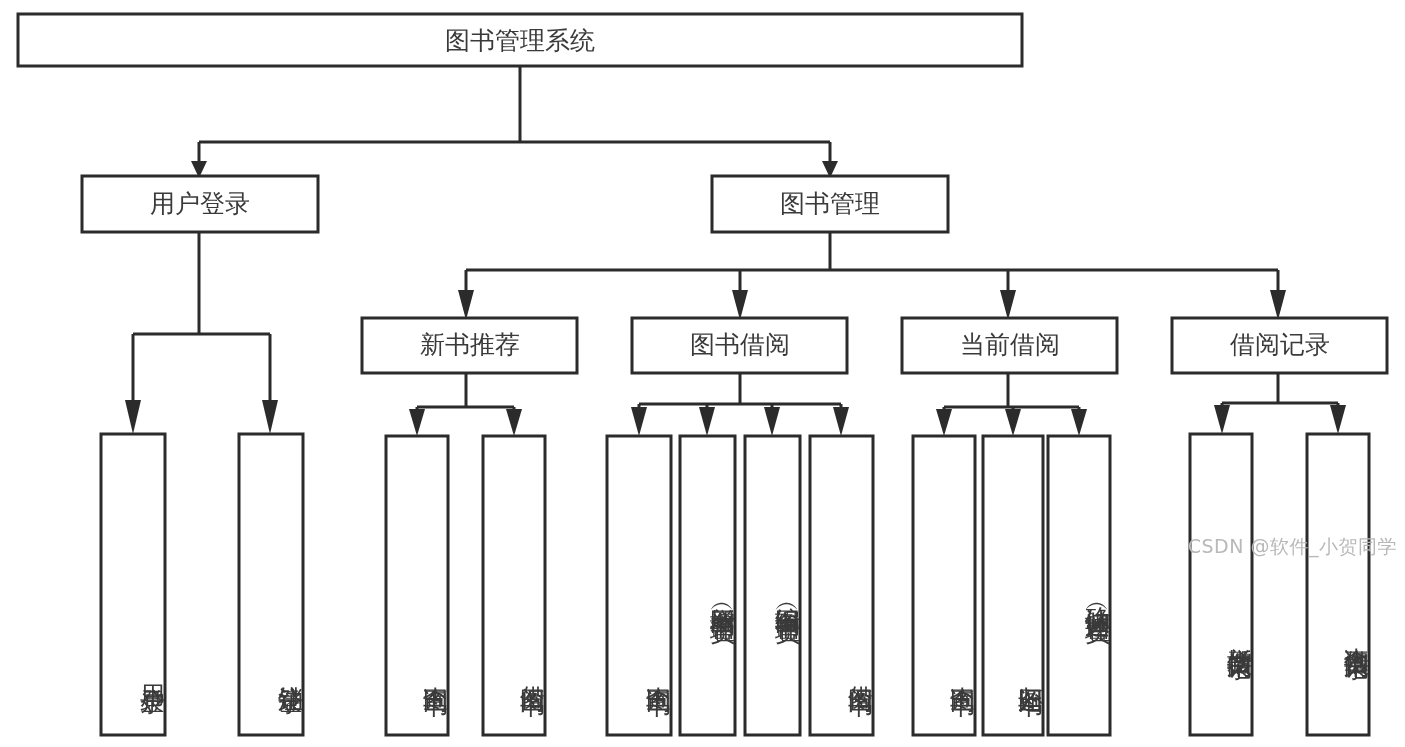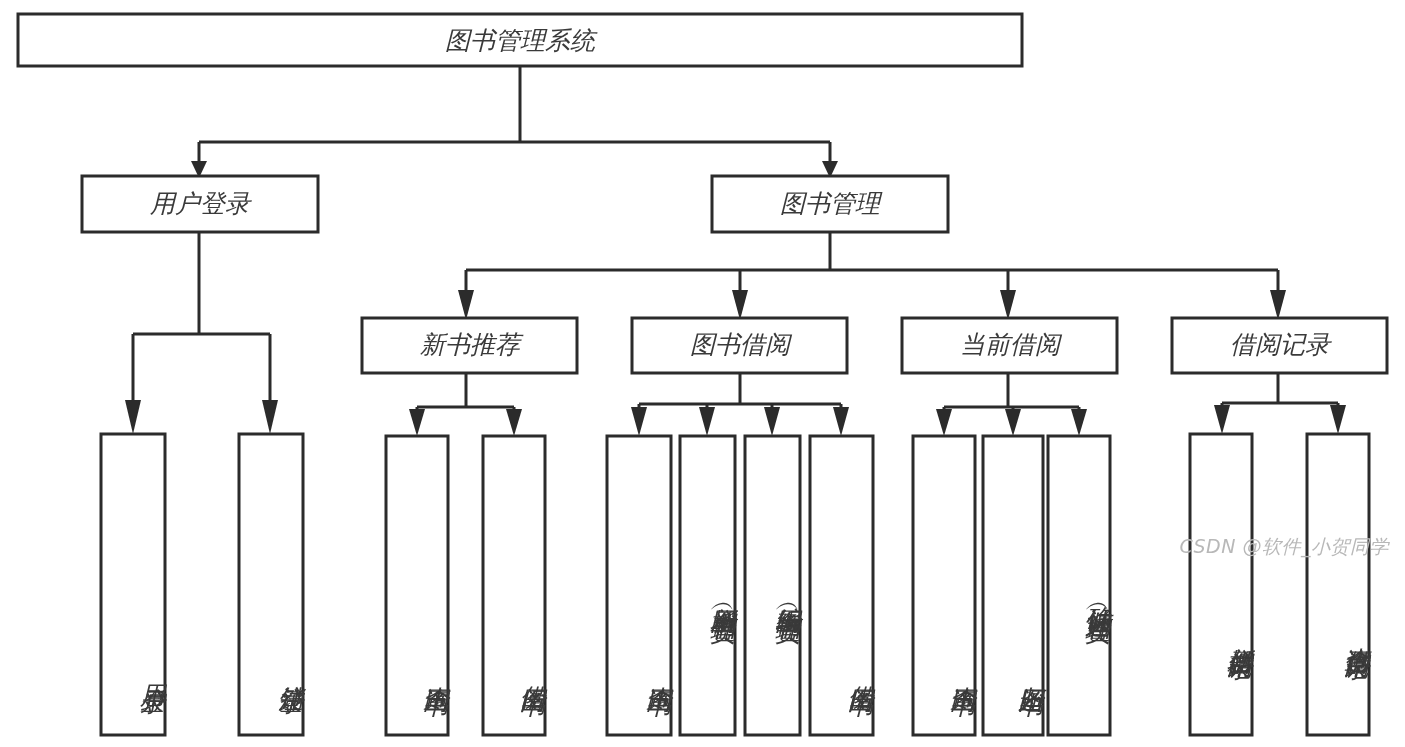--- a/index.html
+++ b/index.html
@@ -13,21 +13,20 @@
     width: 1405px;
     height: 747px;
     overflow: hidden;
     position: relative;
   }
   #diagram-root {
     position: relative;
     width: 1405px;
     height: 564px;
     background: #ffffff;
-    font-style: italic;
   }
   svg#tree-svg {
     position: absolute;
     top: 0;
     left: 0;
     width: 1405px;
     height: 747px;
     display: block;
   }
   .node-box {
@@ -62,21 +61,21 @@
     color: #3a3a3a;
     font-family: "DejaVu Sans", "Liberation Sans", sans-serif;
     font-size: 25px;
     line-height: 1.0;
     letter-spacing: 2px;
     white-space: nowrap;
     pointer-events: none;
   }
   .watermark {
     position: absolute;
-    right: 16px;
+    right: 8px;
     bottom: 4px;
     color: #b8b8b8;
     font-family: "DejaVu Sans", "Liberation Sans", sans-serif;
     font-size: 19px;
     white-space: nowrap;
     letter-spacing: 0.5px;
     text-align: center;
   }
 </style>
 </head>

